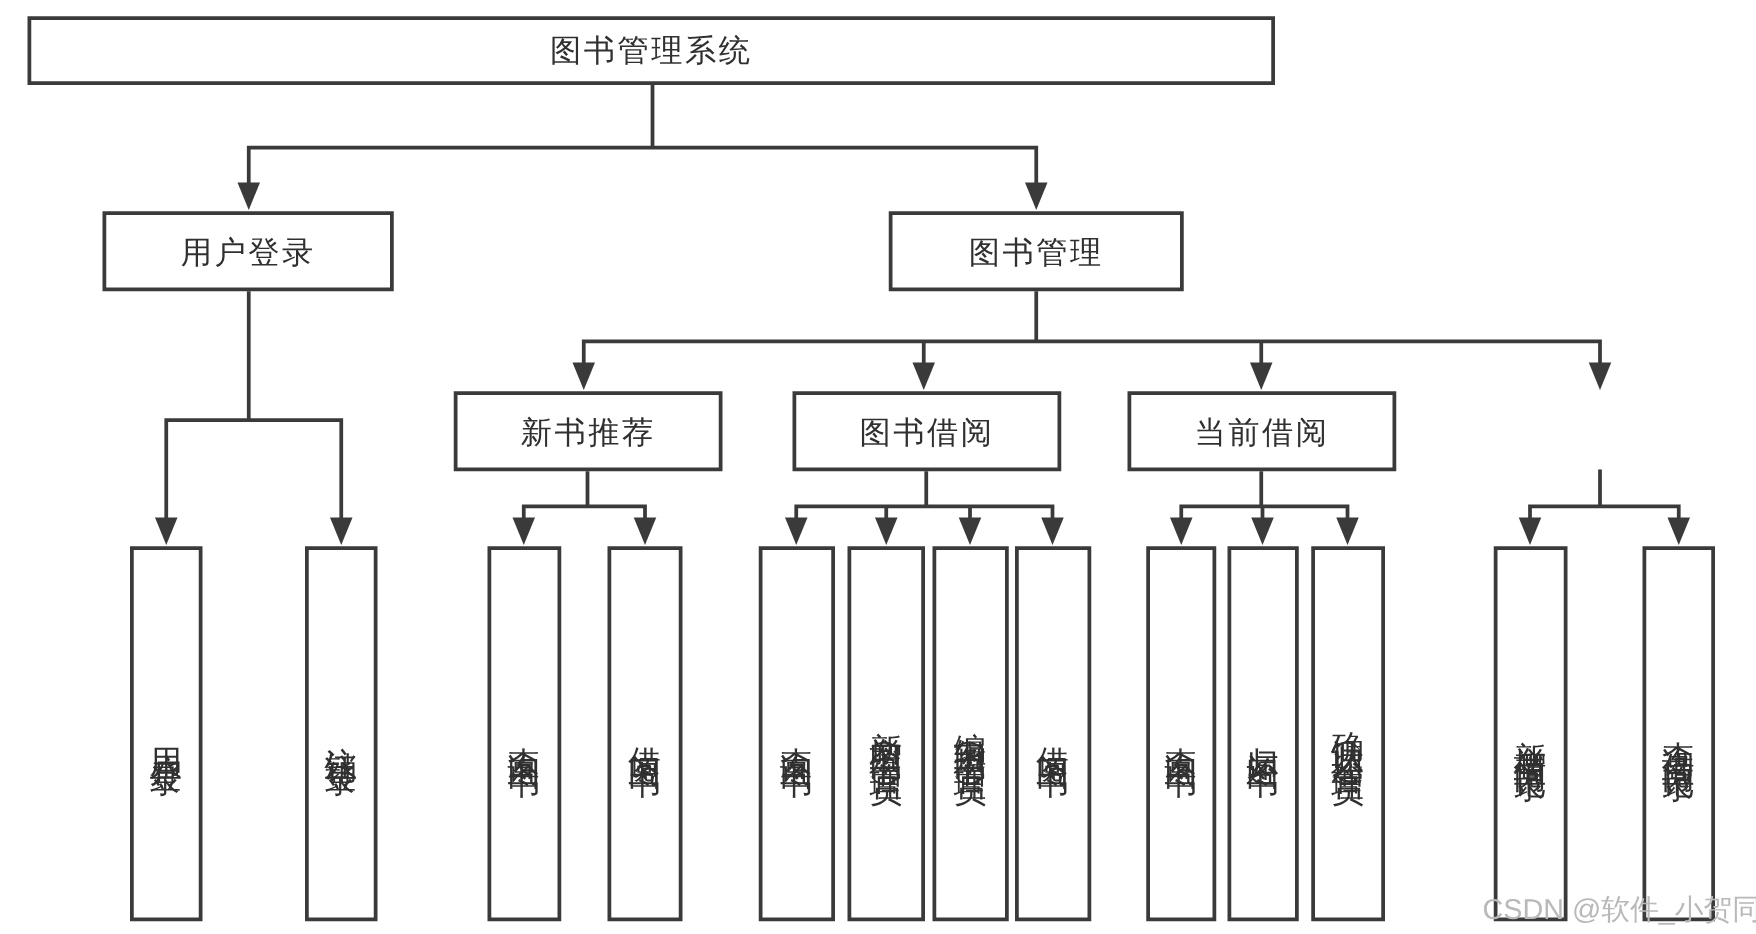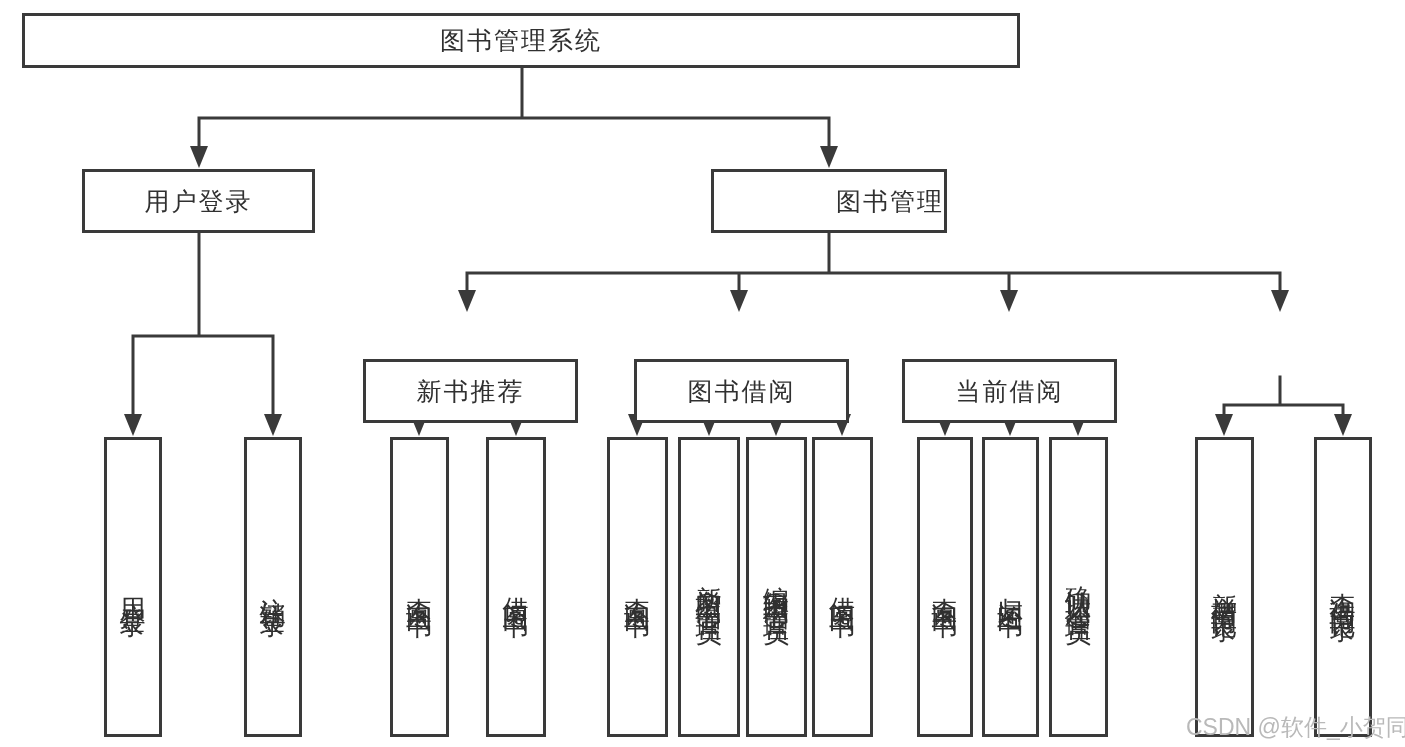--- a/index.html
+++ b/index.html
@@ -38,21 +38,21 @@
     background: #ffffff;
     border: 3px solid var(--line);
     display: flex;
     align-items: center;
     justify-content: center;
     color: var(--text);
   }
   .node.hbox { font-size: 25px; letter-spacing: 2px; }
   .node.root  { left: 22px;  top: 13px;  width: 998px; height: 55px; }
   .node.lvl2  { top: 169px; height: 64px; }
-  .node.lvl3  { top: 313px; height: 64px; margin-top: 46px; }
+  .node.lvl3  { top: 313px; height: 64px; }
   .node.leaf  { top: 437px; height: 300px; }
   .leaf span {
     writing-mode: vertical-rl;
     text-orientation: mixed;
     font-size: 26px;
     letter-spacing: 5px;
     line-height: 1.0;
     white-space: nowrap;
   }
   .watermark {
@@ -106,21 +106,21 @@
     <polygon points="1334,414 1352,414 1343,436"></polygon>
   </svg>
 
   <div class="node root hbox">
     <span>图书管理系统</span>
   </div>
 
   <div class="node lvl2 hbox" style="left:82px; width:233px;">
     <span>用户登录</span>
   </div>
-  <div class="node lvl2 hbox" style="left:711px; width:236px;justify-content:flex-end;">
+  <div class="node lvl2 hbox" style="left:711px; width:236px;">
     <span>图书管理</span>
   </div>
 
   <div class="node lvl3 hbox" style="left:363px; width:215px;">
     <span>新书推荐</span>
   </div>
   <div class="node lvl3 hbox" style="left:634px; width:215px;">
     <span>图书借阅</span>
   </div>
   <div class="node lvl3 hbox" style="left:902px; width:215px;">

